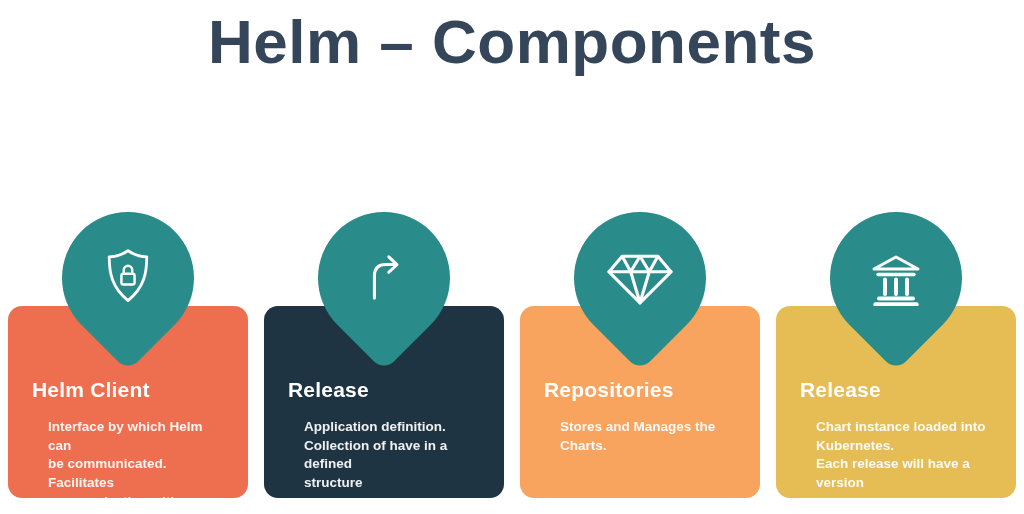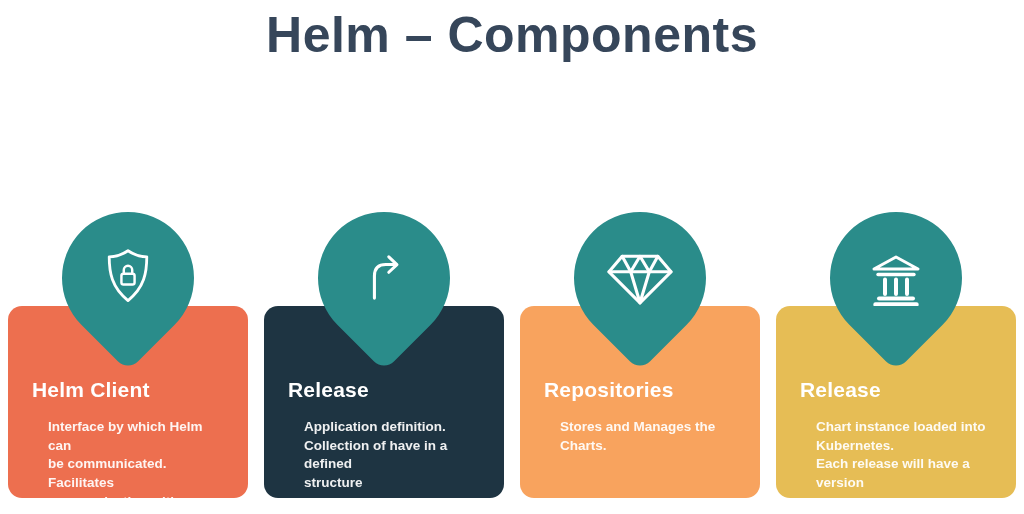--- a/index.html
+++ b/index.html
@@ -2,21 +2,21 @@
 <html><head>
 <meta charset="utf-8">
 <style>
   html,body { margin:0; padding:0; background:#fff; }
   .stage {
     position:relative; width:1024px; height:514px; background:#ffffff;
     font-family:"Liberation Sans", sans-serif; overflow:hidden;
   }
   .main-title {
     position:absolute; top:6px; left:0; width:100%; margin:0;
-    text-align:center; font-size:50px; font-weight:700; letter-spacing:.5px;
+    text-align:center; font-size:62px; font-weight:700; letter-spacing:.5px;
   }
   .col { position:absolute; top:0; width:240px; height:514px; }
   .col-0 { left:8px; }  .col-1 { left:264px; }  .col-2 { left:520px; }  .col-3 { left:776px; }
   .card-panel {
     position:absolute; top:306px; left:0; width:240px; height:192px;
     border-radius:14px; z-index:1;
   }
   .pin {
     position:absolute; left:54px; top:212px; width:132px; height:132px;
     border-radius:66px 66px 14px 66px; transform:rotate(45deg); z-index:2;

